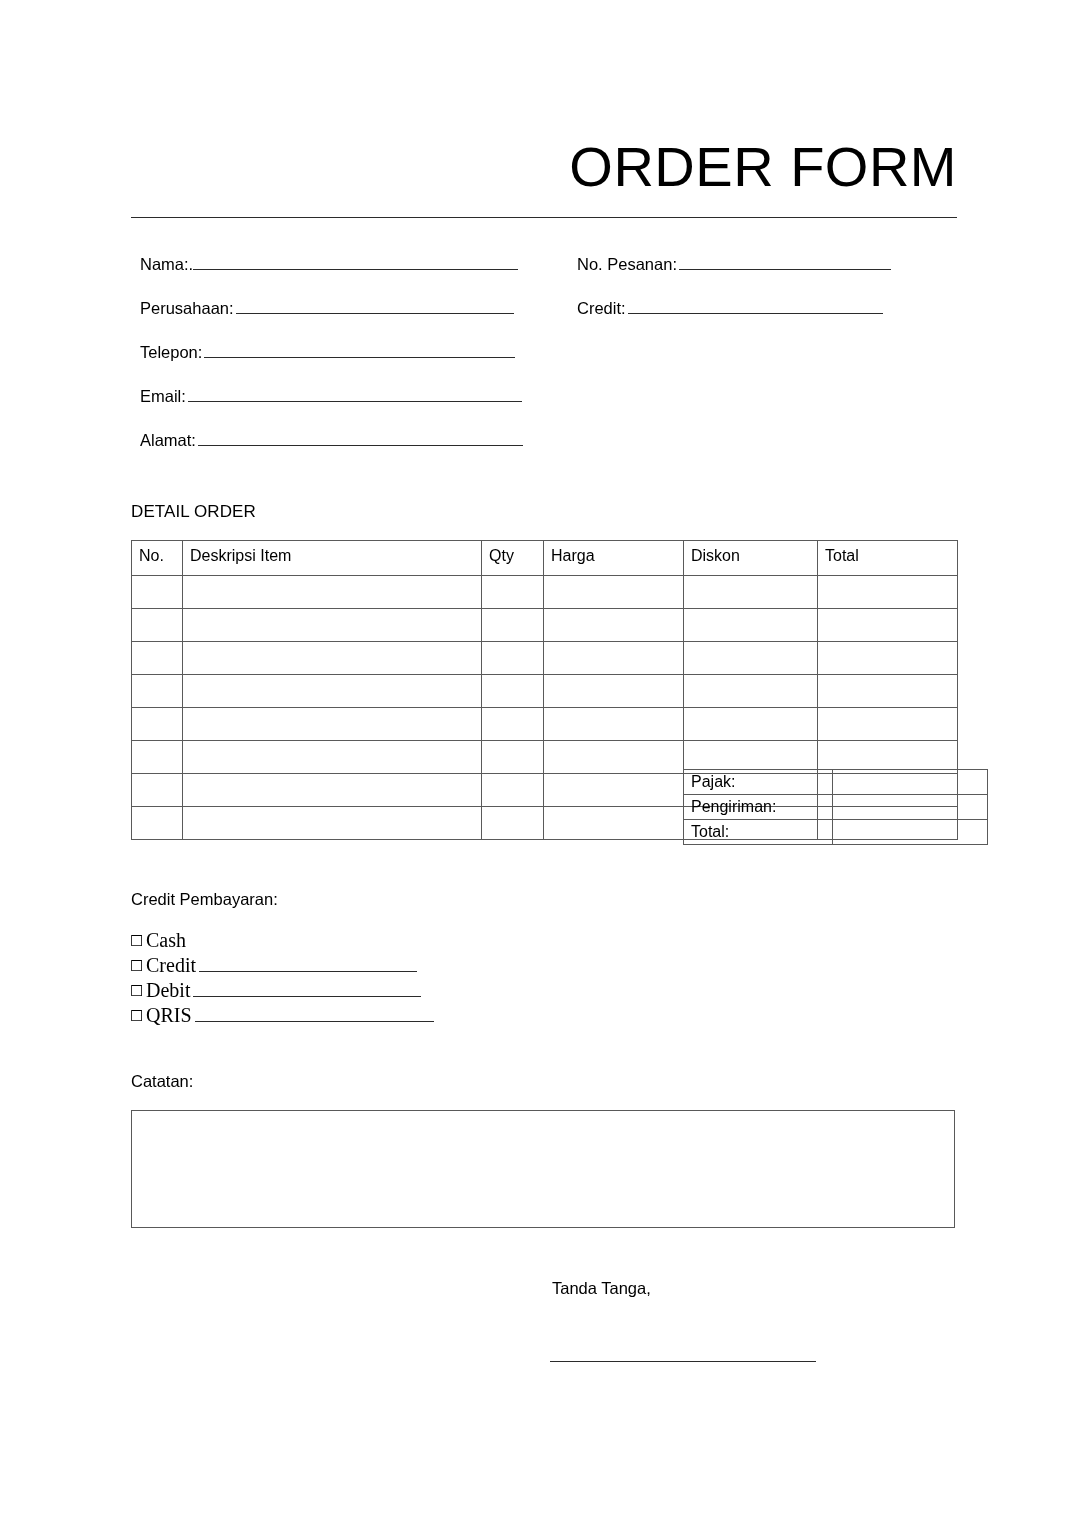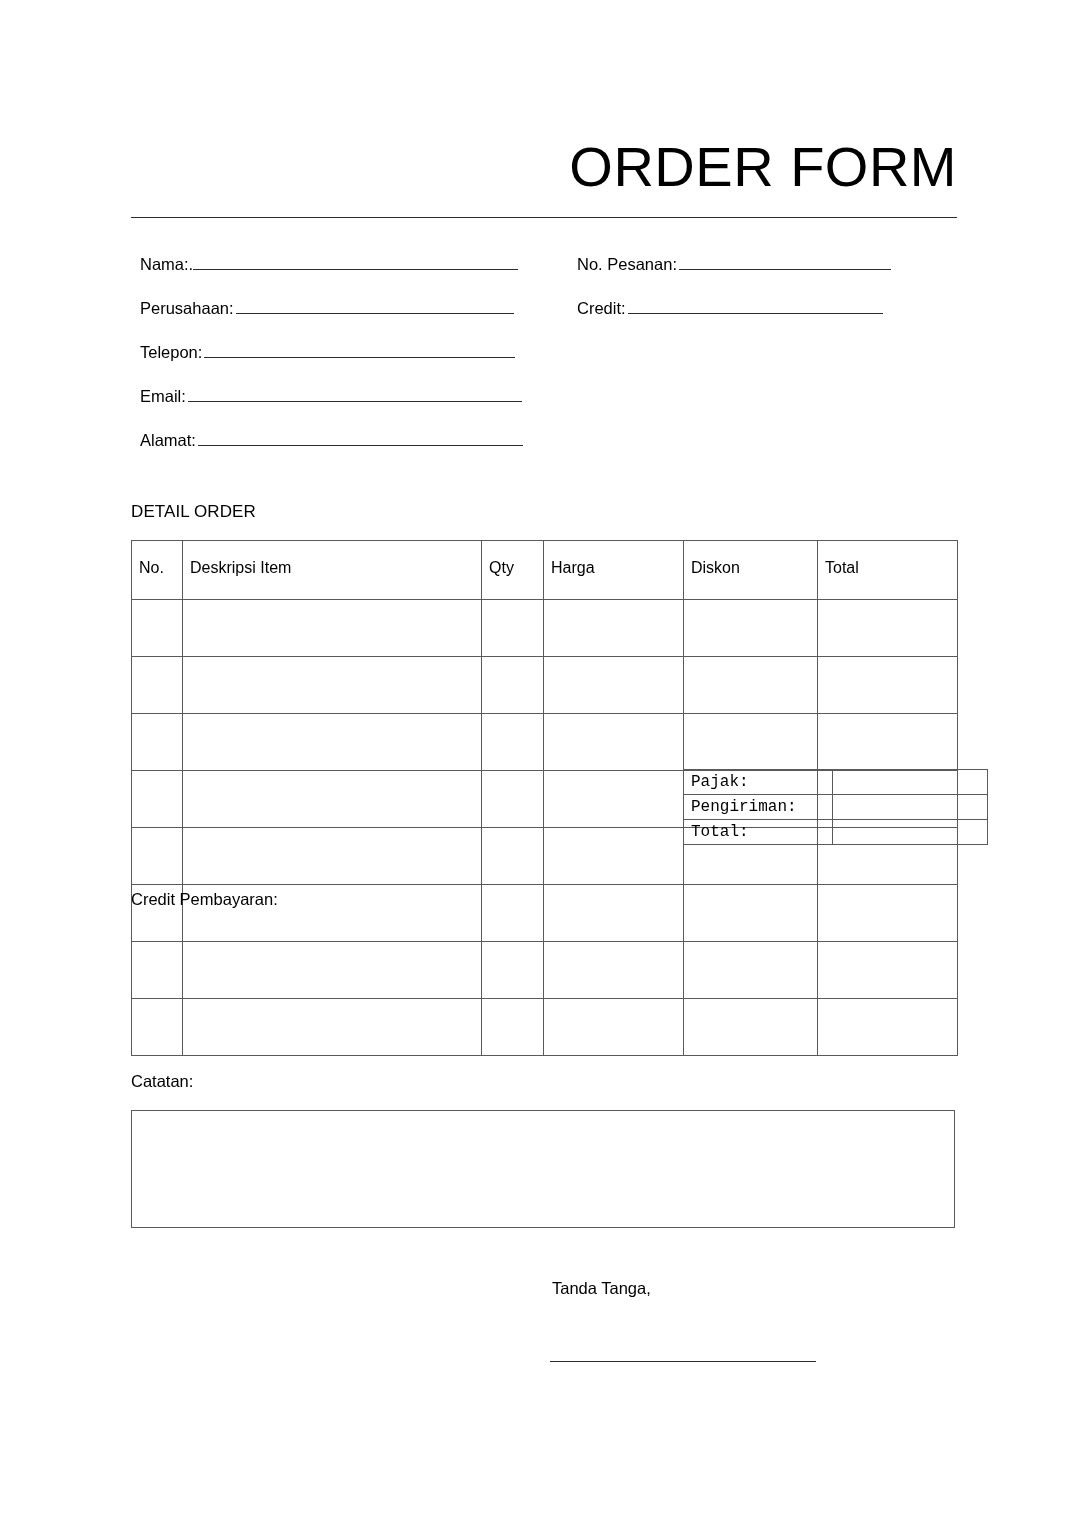--- a/index.html
+++ b/index.html
@@ -104,21 +104,21 @@
     width: 826px;
     border-collapse: collapse;
     table-layout: fixed;
   }
   .items-table th,
   .items-table td {
     border: 1px solid #5a5a5a;
     font-weight: 400;
     font-size: 16px;
     text-align: left;
-    padding: 16px 7px;
+    padding: 4px 7px;
     vertical-align: top;
     line-height: 22px;
   }
   .items-table thead th {
     height: 26px;
   }
   .items-table tbody td {
     height: 24px;
   }
   .col-no    { width: 51px; }
@@ -138,21 +138,20 @@
     table-layout: fixed;
   }
   .summary-table td {
     border: 1px solid #5a5a5a;
     font-size: 16px;
     font-weight: 400;
     line-height: 22px;
     padding: 1px 7px;
     height: 22px;
     vertical-align: middle;
-    font-family: Liberation Mono, monospace;
   }
   .sum-label { width: 134px; text-align: left; }
   .sum-value { width: 140px; }
 
   
   .payment-heading {
     position: absolute;
     left: 131px;
     top: 888px;
     font-size: 16.5px;
@@ -366,20 +365,34 @@
         <td class="sum-value"></td>
       </tr>
       <tr>
         <td class="sum-label">Total:</td>
         <td class="sum-value"></td>
       </tr>
     </tbody>
   </table>
 
   <div class="payment-heading">Credit Pembayaran:</div>
+  <div class="payment-list">
+    <div class="pay-row">
+      <span class="pay-box">☐</span><span class="pay-label">Cash</span>
+    </div>
+    <div class="pay-row">
+      <span class="pay-box">☐</span><span class="pay-label">Credit</span><span class="pay-rule pr-credit"></span>
+    </div>
+    <div class="pay-row">
+      <span class="pay-box">☐</span><span class="pay-label">Debit</span><span class="pay-rule pr-debit"></span>
+    </div>
+    <div class="pay-row">
+      <span class="pay-box">☐</span><span class="pay-label">QRIS</span><span class="pay-rule pr-qris"></span>
+    </div>
+  </div>
 
   <div class="notes-heading">Catatan:</div>
   <div class="notes-box"></div>
 
   <div class="sign-label">Tanda Tanga,</div>
   <div class="sign-rule"></div>
 
 </div>
 
 </body></html>

